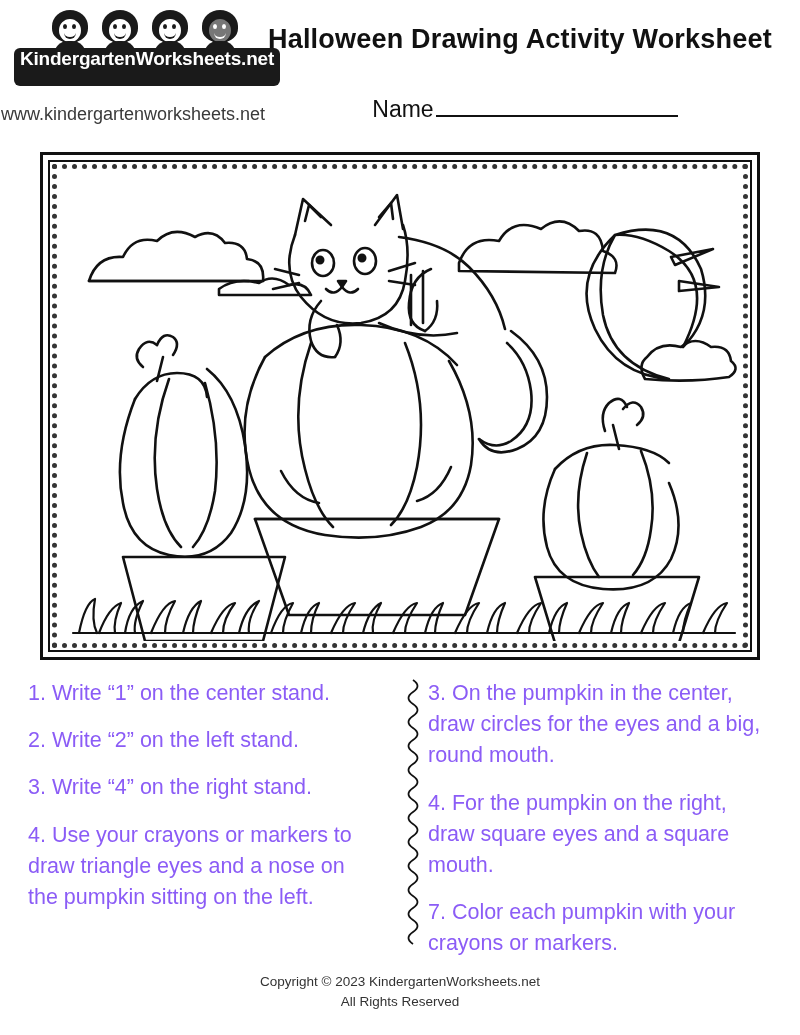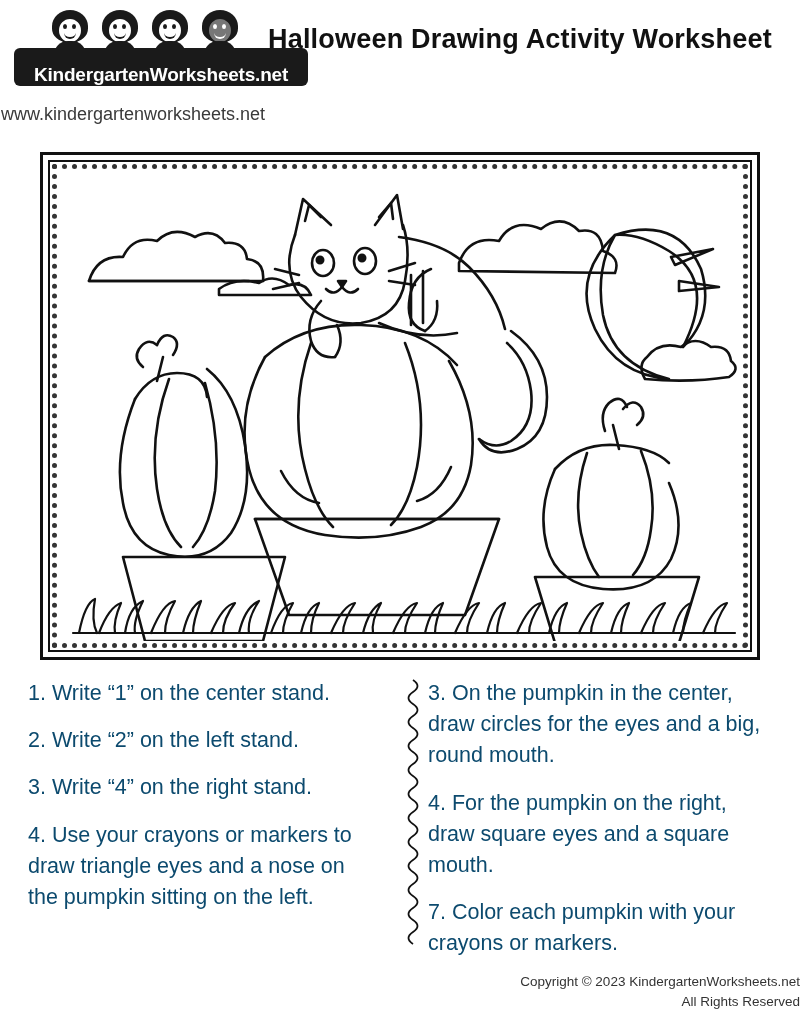--- a/index.html
+++ b/index.html
@@ -88,26 +88,26 @@
     border-radius: 14px 14px 0 0;
   }
   .kid.dark .face { background: #777777; }
   .kid.dark .eye { background: #ffffff; }
   .kid.dark .smile { border-bottom-color: #ffffff; }
 
   .logo-banner {
     position: absolute;
     left: 0px;
     top: 40px;
-    width: 294px;
+    width: 266px;
     height: 38px;
     background: #1a1a1a;
     border-radius: 6px;
     display: flex;
-    align-items: flex-end;
+    align-items: flex-start;
     justify-content: center;
   }
   .logo-banner .txt {
     color: #ffffff;
     font-size: 19px;
     font-weight: bold;
     letter-spacing: -0.2px;
     white-space: nowrap;
   }
   .logo-url {
@@ -198,42 +198,42 @@
     left: 28px;
     top: 678px;
     width: 744px;
     height: 280px;
   }
   .col {
     position: absolute;
     top: 0;
     font-size: 21.5px;
     line-height: 1.45;
-    color: #0c4a6e;
+    color: #8b5cf6;
   }
   .col-left { left: 0px; width: 352px; }
   .col-right { left: 400px; width: 344px; }
   .col p {
     margin: 0 0 16px 0;
   }
   .divider {
     position: absolute;
     left: 378px;
     top: 0px;
     width: 14px;
     height: 272px;
   }
 
   
   .footer {
     position: absolute;
     left: 0;
     top: 972px;
     width: 800px;
-    text-align: right;
+    text-align: center;
     font-size: 13.5px;
     color: #333333;
     line-height: 1.45;
   }
 </style>
 </head>
 <body>
 
 <div class="header">
 
@@ -274,20 +274,24 @@
     </div>
     <div class="logo-banner">
       <span class="txt">KindergartenWorksheets.net</span>
     </div>
   </div>
 
   <div class="logo-url">www.kindergartenworksheets.net</div>
 
   <div class="title">Halloween Drawing Activity Worksheet</div>
 
+  <div class="name-row">
+    <span class="name-label">Name</span>
+    <span class="name-line"></span>
+  </div>
 </div>
 
 <div class="frame">
   <div class="frame-inner"></div>
   <div class="frame-rope"></div>
 
   <div class="scene">
     <svg width="688" height="476" viewBox="0 0 688 476" fill="none" stroke="#111" stroke-width="2.6" stroke-linecap="round" stroke-linejoin="round">
 
       <g>

